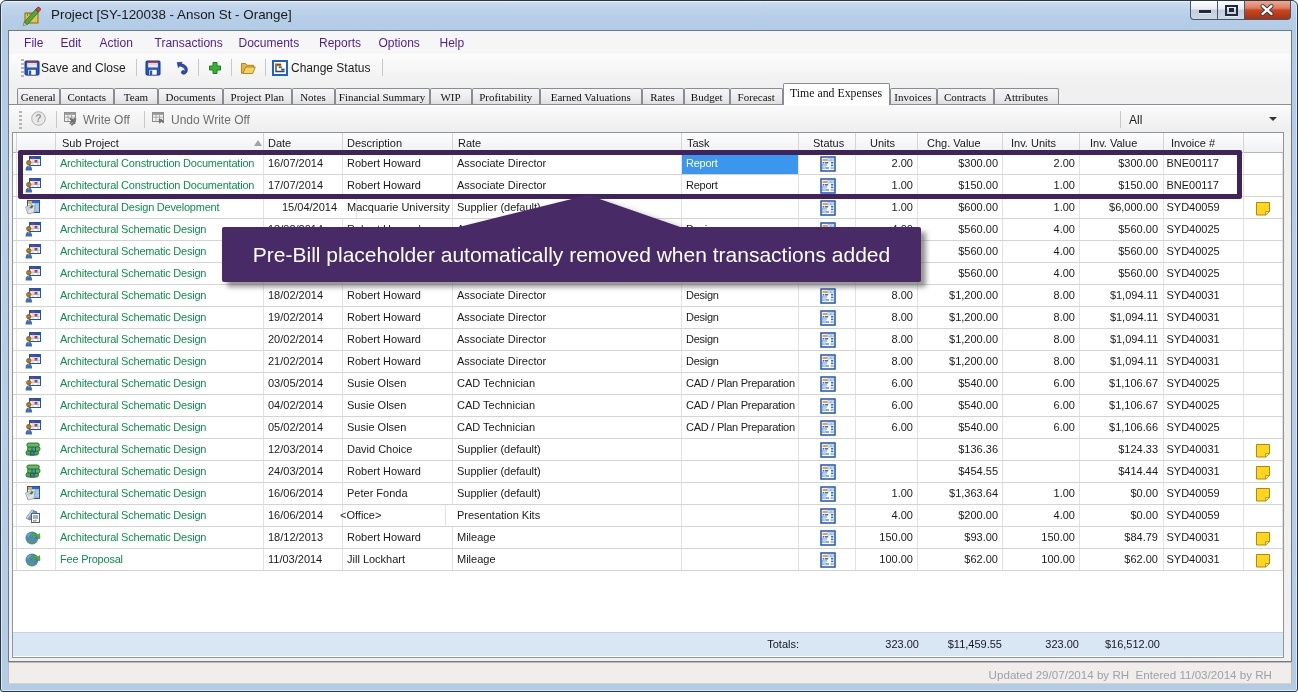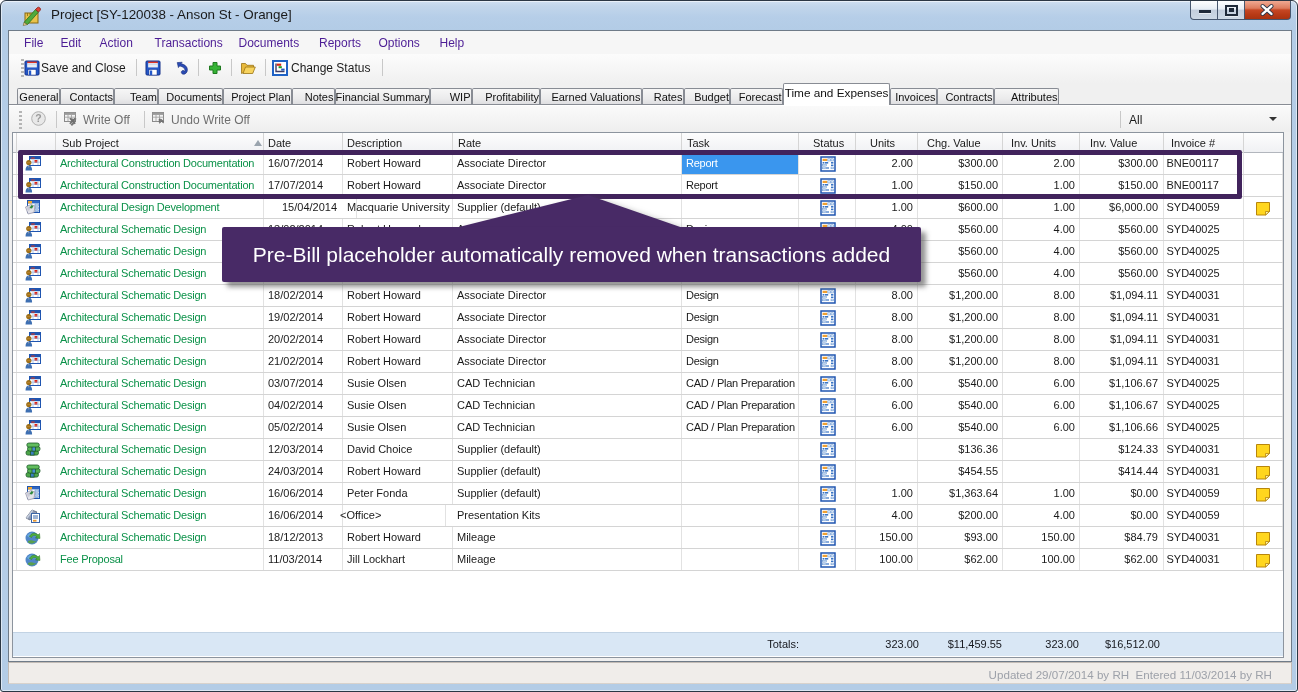--- a/index.html
+++ b/index.html
@@ -17,21 +17,21 @@
 .cap .box:after { content:""; position:absolute; left:2px; top:1px; width:5px; height:4px; background:#1f2a3a; }
 #client { position:absolute; left:7px; top:29px; width:1284px; height:632px; background:#f0f0f0; border:1px solid #6f7b88; }
 #menubar { position:absolute; left:0; top:0; width:100%; height:23px; background:#f6f6f6; }
 .mi { position:absolute; top:5px; font-size:12px; color:#4c1d95; }
 #toolbar { position:absolute; left:0; top:23px; width:100%; height:29px; background:linear-gradient(180deg,#fcfcfc,#f0f0f0); }
 .grip { position:absolute; top:5px; width:3px; height:18px; background:repeating-linear-gradient(180deg,#b5b5b5 0 2px,transparent 2px 4px); }
 .tsep { position:absolute; top:5px; width:1px; height:17px; background:#c8c8c8; }
 .tbtxt { position:absolute; top:7px; font-size:12px; color:#1a1a1a; }
 .tbic { position:absolute; top:6px; }
 #tabstrip { position:absolute; left:0; top:52px; width:100%; height:22px; background:#f0f0f0; }
-.tab { position:absolute; top:5px; height:17px; background:linear-gradient(180deg,#f6f6f6,#ebebec 60%,#dcdcdf); border:1px solid #888c94; border-bottom:none; border-radius:2px 2px 0 0; font-size:11px; text-align:right; line-height:16px; color:#111; white-space:nowrap; overflow:hidden; }
+.tab { position:absolute; top:5px; height:17px; background:linear-gradient(180deg,#f6f6f6,#ebebec 60%,#dcdcdf); border:1px solid #888c94; border-bottom:none; border-radius:2px 2px 0 0; font-size:11px; text-align:center; line-height:16px; color:#111; white-space:nowrap; overflow:hidden;font-family:Liberation Serif, serif; }
 .tab.sel { top:0px; height:22px; background:#fff; z-index:3; font-size:11.8px; line-height:19px; overflow:visible; }
 #tabstrip:after { content:""; position:absolute; left:0; bottom:0; width:100%; height:1px; background:#888c94; z-index:1; }
 #subbar { position:absolute; left:0; top:74px; width:100%; height:27px; background:linear-gradient(180deg,#fafafa,#eeeeee); border-top:1px solid #fff; }
 .gray { color:#6e6e6e; }
 #grid { position:absolute; left:3px; top:101px; width:1272px; height:526px; background:#fff; border:1px solid #8c949e; }
 #ghead { position:absolute; left:0; top:0; width:1270px; height:20px; background:linear-gradient(180deg,#fdfdfd,#f0f1f4); border-bottom:1px solid #b2b6bd; }
 .hcell { position:absolute; top:0; height:20px; font-size:11px; color:#1a1a1a; line-height:20px; border-right:1px solid #d5d5d5; overflow:hidden; white-space:nowrap; }
 .row { position:absolute; left:0; width:1270px; height:22px; border-bottom:1px solid #d4d4d4; background:#fff; }
 .cell { position:absolute; top:0; height:21px; font-size:11px; color:#1a1a1a; line-height:21px; padding-left:4px; border-right:1px solid #e2e2e2; overflow:hidden; white-space:nowrap; }
 .cell.green { color:#0a9148; letter-spacing:-0.22px; }
@@ -670,21 +670,21 @@
                   <line x1="6" y1="7.2" x2="16" y2="7.2" stroke="#9dbbe3" stroke-width="0.8"></line>
                   <line x1="9" y1="4.6" x2="9" y2="10" stroke="#9dbbe3" stroke-width="0.8"></line>
                   <line x1="14" y1="4.6" x2="14" y2="10" stroke="#9dbbe3" stroke-width="0.8"></line>
                   <circle cx="4.8" cy="7.6" r="2.6" fill="#9c6d15"></circle>
                   <path d="M2.2 8.2 a2.8 2.2 0 0 1 5.2 0 z" fill="#b5812a"></path>
                   <path d="M1.5 15.5 c0-3.4 1.4-5 3.3-5 s3.3 1.6 3.3 5 z" fill="#3d6fb2"></path>
                   <path d="M3.4 10.7 a1.7 1.5 0 0 0 2.8 0 l-1.4 1.8 z" fill="#e8c49a"></path>
                 </svg></span>
             </div>
             <div class="cell green" style="left:43px;width:208px">Architectural Schematic Design</div>
-            <div class="cell " style="left:251px;width:79px">03/07/2014</div>
+            <div class="cell " style="left:251px;width:79px">03/05/2014</div>
             <div class="cell " style="left:330px;width:110px">Susie Olsen</div>
             <div class="cell " style="left:440px;width:229px">CAD Technician</div>
             <div class="cell tk" style="left:669px;width:117px">CAD / Plan Preparation</div>
             <div class="cell ic" style="left:786px;width:57px">
               <span class="stic"><svg width="16" height="16" viewBox="0 0 16 16" style="">
                   <rect x="1" y="1" width="14" height="14" fill="#fff" stroke="#1f55b0" stroke-width="1.5"></rect>
                   <rect x="2.6" y="2.8" width="4.6" height="2.2" fill="#f0a030"></rect>
                   <rect x="7.8" y="2.8" width="2.6" height="2.2" fill="#dce9f8" stroke="#5b8ccb" stroke-width="0.5"></rect>
                   <rect x="11" y="2.8" width="2.4" height="2.2" fill="#dce9f8" stroke="#5b8ccb" stroke-width="0.5"></rect>
                   <rect x="2.6" y="6" width="1.8" height="1.6" fill="#3a75c4"></rect>

